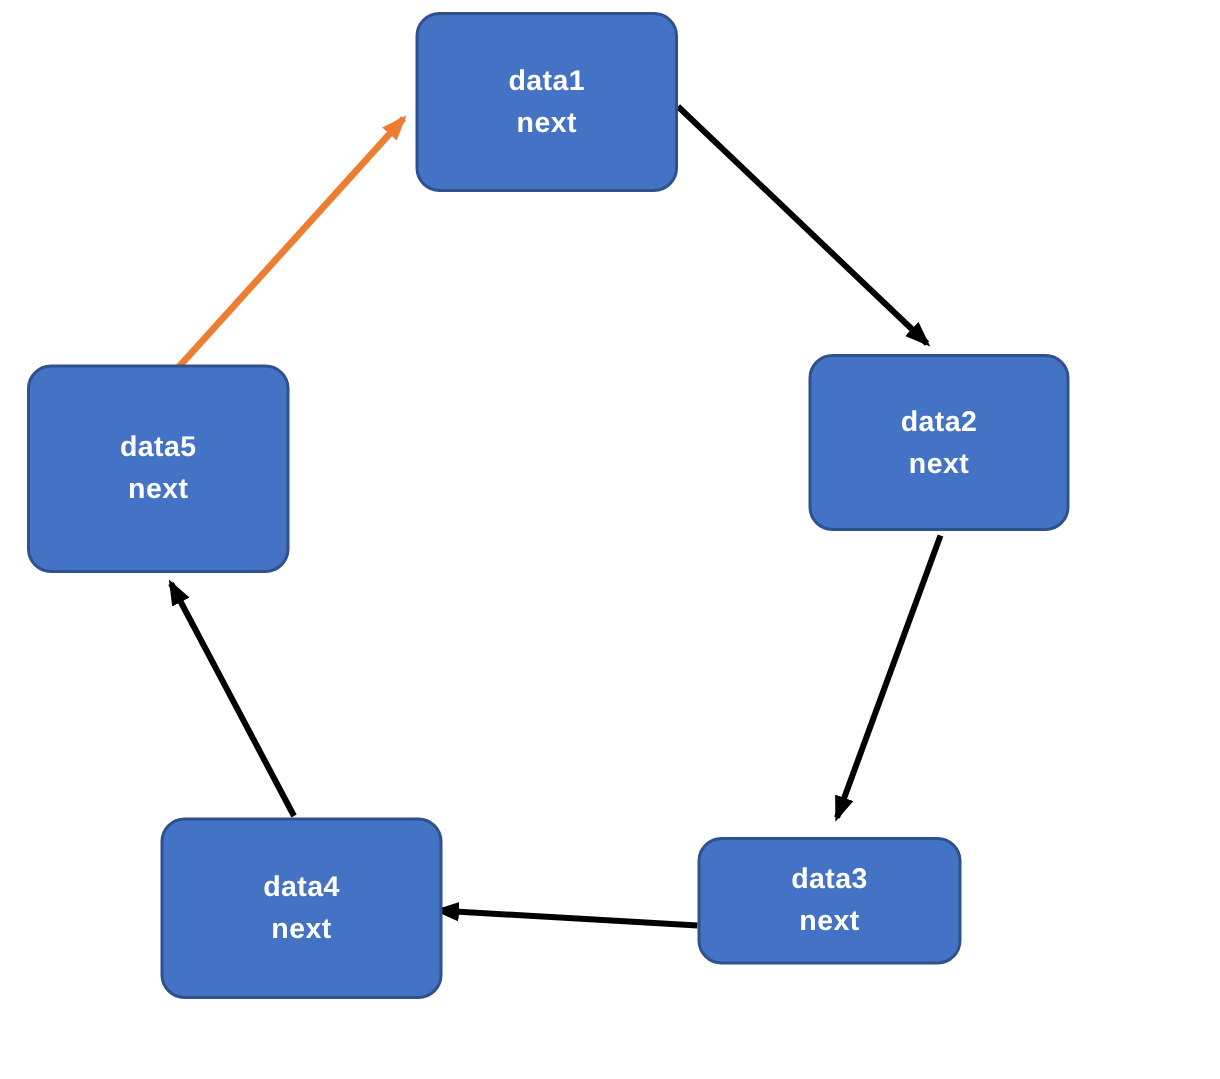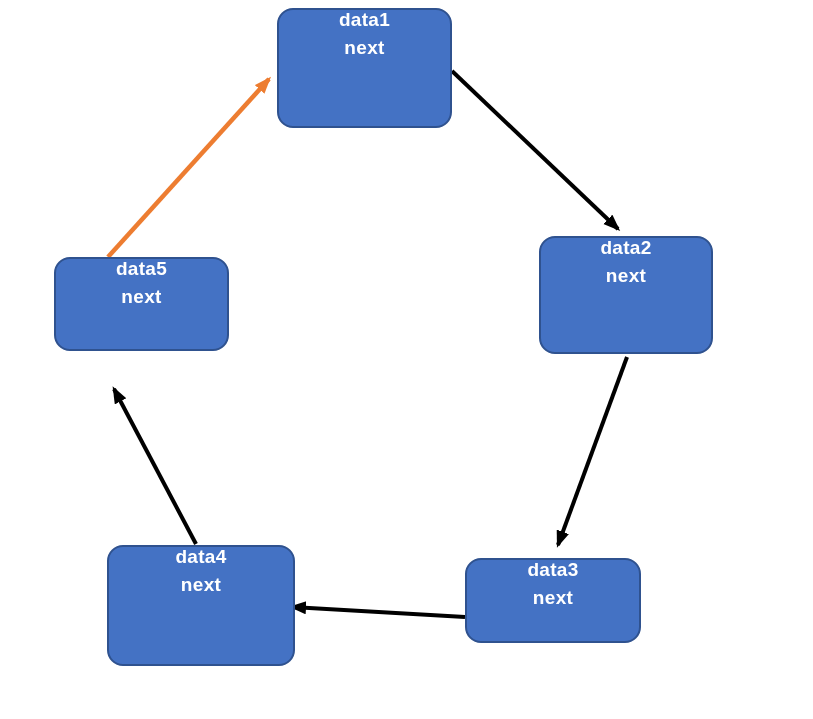--- a/index.html
+++ b/index.html
@@ -26,20 +26,21 @@
   .node {
     position: absolute;
     box-sizing: border-box;
     background: #4472C4;
     border: 2px solid #2F528F;
     border-radius: 16px;
     color: #ffffff;
     display: flex;
     flex-direction: column;
     align-items: center;
+    justify-content: center;
     gap: 9px;
     font-size: 19px;
     font-weight: 600;
     letter-spacing: 0.3px;
   }
   .node-line {
     line-height: 1;
     text-align: center;
   }
   .watermark {
@@ -91,19 +92,19 @@
   <div class="node" style="left:465px; top:558px; width:176px; height:85px;">
     <div class="node-line">data3</div>
     <div class="node-line">next</div>
   </div>
 
   <div class="node" style="left:107px; top:545px; width:188px; height:121px;">
     <div class="node-line">data4</div>
     <div class="node-line">next</div>
   </div>
 
-  <div class="node" style="left:18px; top:257px; width:175px; height:94px;margin-left:36px;">
+  <div class="node" style="left:18px; top:243px; width:175px; height:139px;">
     <div class="node-line">data5</div>
     <div class="node-line">next</div>
   </div>
 
 
 </div>
 
 </body></html>

